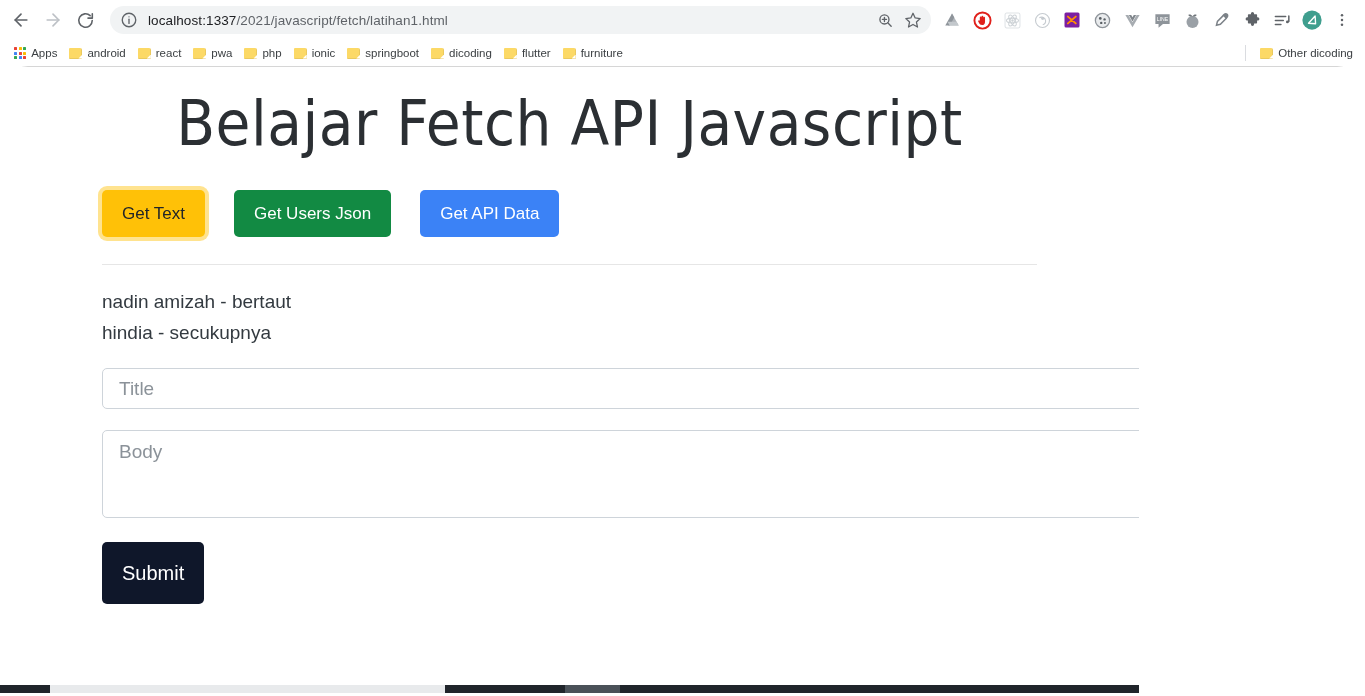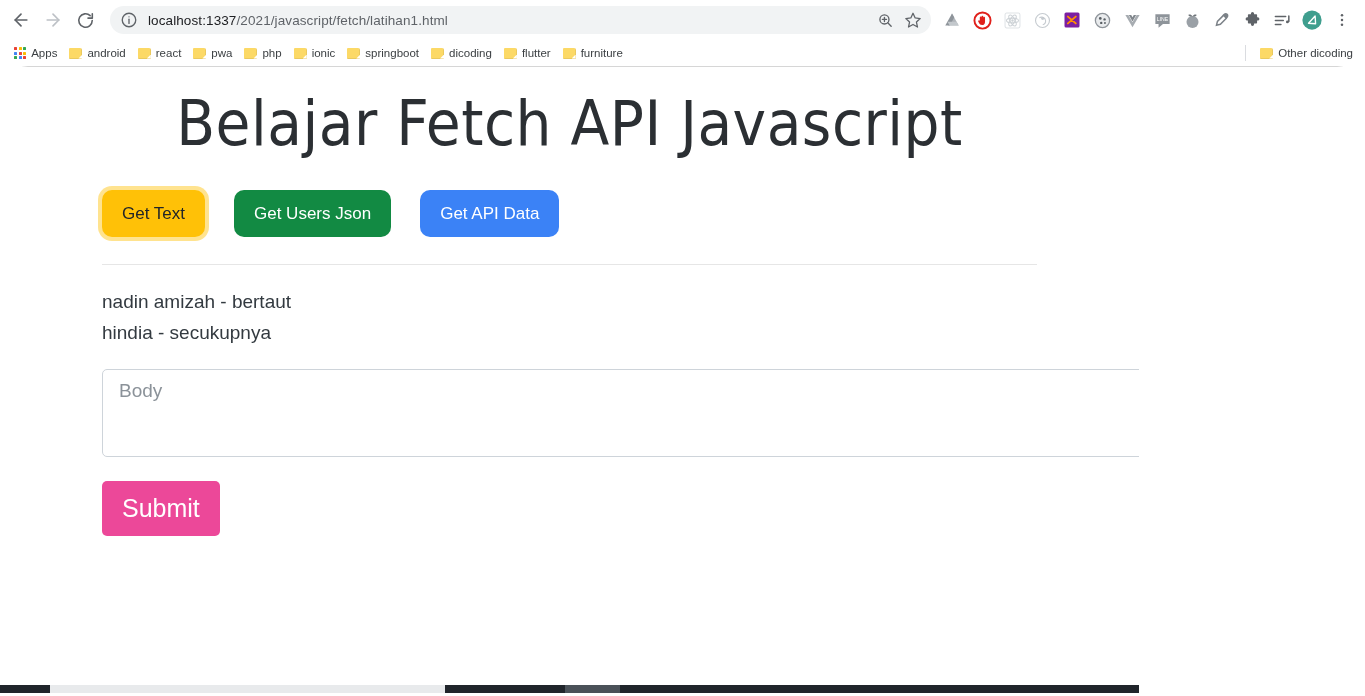--- a/index.html
+++ b/index.html
@@ -159,21 +159,21 @@
   }
 
   #btn-row {
     margin: 26px 0 0 102px;
     display: flex;
     align-items: center;
     gap: 29px;
   }
   .btn {
     border: 0;
-    border-radius: 10px;
+    border-radius: 5px;
     font-family: "Liberation Sans", sans-serif;
     font-size: 17px;
     line-height: 1;
     padding: 15px 20px;
     cursor: pointer;
     white-space: nowrap;
   }
   #btn-get-text {
     background: #ffc107;
     color: #212529;
@@ -213,27 +213,27 @@
   .field::placeholder { color: #8b9299; opacity: 1; }
   #title-input { height: 41px; line-height: 21px; }
   #body-input {
     height: 88px;
     margin-top: 21px;
     resize: vertical;
     display: block;
   }
   #btn-submit {
     margin-top: 24px;
-    background: #ec4899;
+    background: #0f172a;
     color: #ffffff;
     border: 0;
     border-radius: 5px;
-    font-size: 25px;
+    font-size: 20px;
     font-family: "Liberation Sans", sans-serif;
-    padding: 15px 20px;
+    padding: 21px 20px;
     line-height: 1;
     cursor: pointer;
   }
 
   
   #os-strip {
     position: absolute;
     left: 0; bottom: 0;
     width: 1365px; height: 8px;
     background: #20252b;
@@ -481,20 +481,21 @@
     </div>
 
     <hr id="divider">
 
     <div id="output">
       <div>nadin amizah - bertaut</div>
       <div>hindia - secukupnya</div>
     </div>
 
     <div id="form-area">
+      <input class="field" id="title-input" type="text" placeholder="Title" style="">
       <textarea class="field" id="body-input" placeholder="Body" style=""></textarea>
       <button id="btn-submit">Submit</button>
     </div>
 
   </div>
 
   <div id="os-strip">
     <span class="seg" style="left:0;width:50px;background:#20252b"></span>
     <span class="seg" style="left:50px;width:395px;background:#e8eaec"></span>
     <span class="seg" style="left:445px;width:120px;background:#20252b"></span>

